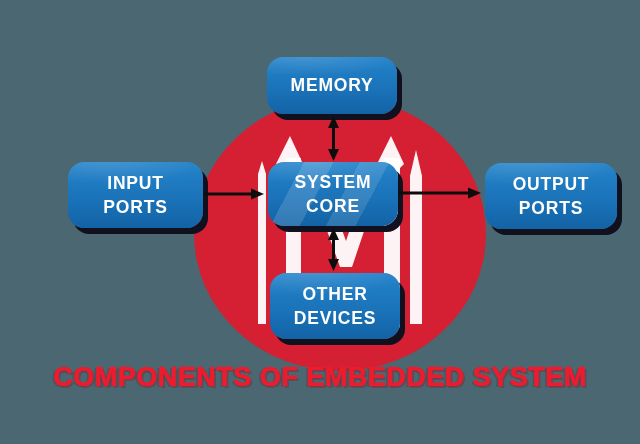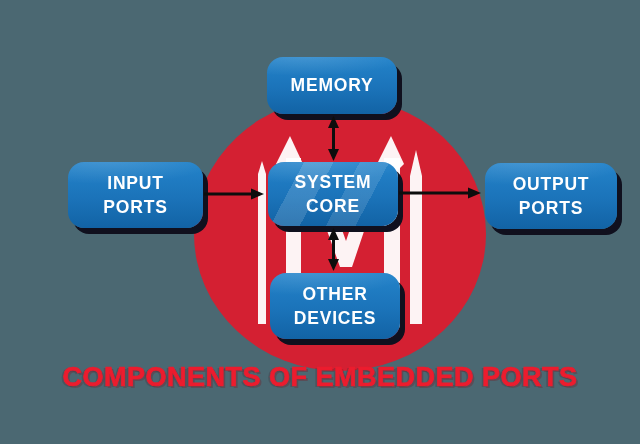--- a/index.html
+++ b/index.html
@@ -135,15 +135,15 @@
       <line class="arrow-line" x1="204" y1="194" x2="253" y2="194"></line>
       <polygon class="arrow-head" points="264,194 251,188.5 251,199.5"></polygon>
     </g>
 
     <g>
       <line class="arrow-line" x1="399" y1="193" x2="470" y2="193"></line>
       <polygon class="arrow-head" points="481,193 468,187.5 468,198.5"></polygon>
     </g>
   </svg>
 
-  <div class="title">COMPONENTS OF EMBEDDED PORTS</div>
+  <div class="title">COMPONENTS OF EMBEDDED SYSTEM</div>
 
 </div>
 
 </body></html>

